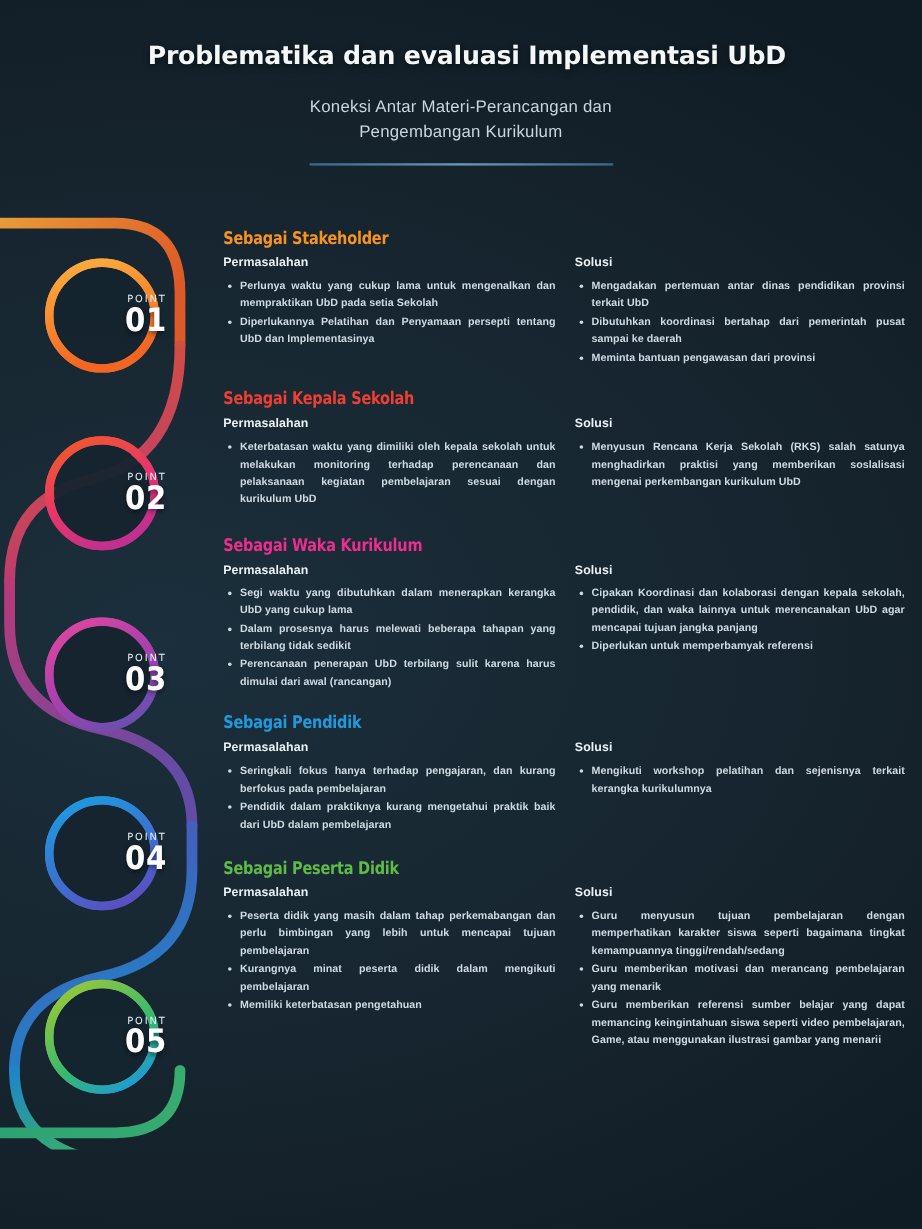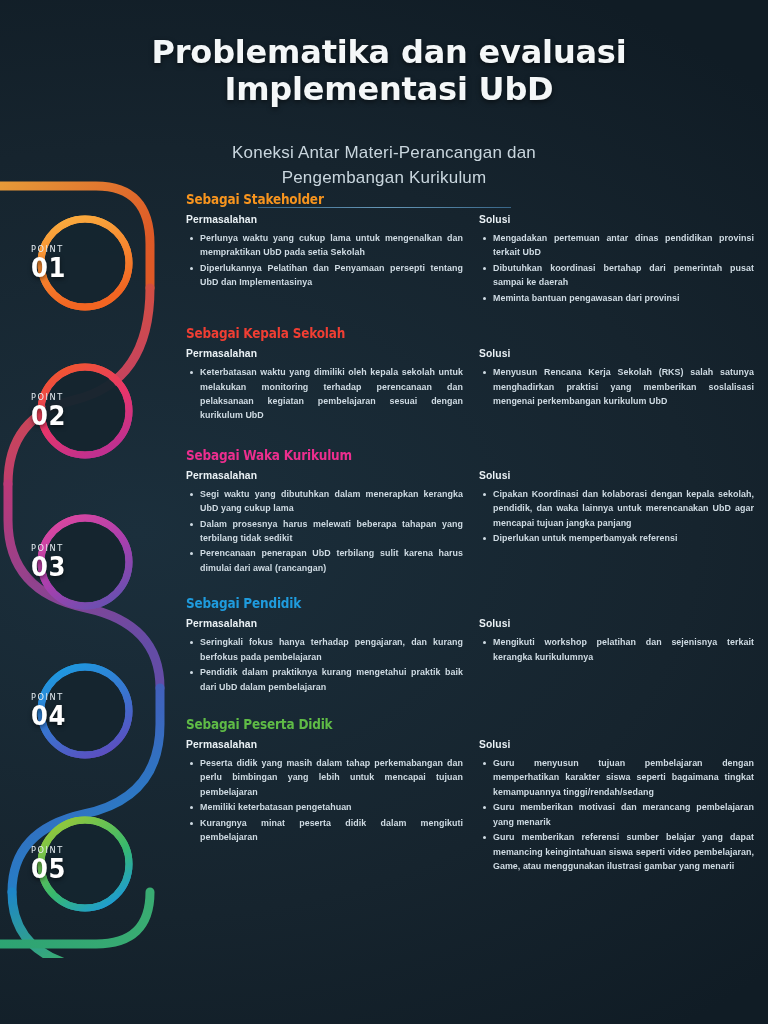--- a/index.html
+++ b/index.html
@@ -12,41 +12,41 @@
   }
   .page{
     position:absolute;inset:0;
     background:
       radial-gradient(ellipse 900px 620px at 18% 52%, #1b2f3c 0%, #16242e 62%, #101c25 100%);
   }
 
   
   .header{position:absolute;left:0;right:0;top:34px;text-align:center;}
   .title{
-    font-size:32px;font-weight:bold;color:#f4f7f8;
+    font-size:21px;font-weight:bold;color:#f4f7f8;
     letter-spacing:-0.2px;font-family:"DejaVu Sans", sans-serif;
     text-shadow:0 2px 5px rgba(0,0,0,.55);
     padding:0 40px;line-height:1.15;margin-left:10px;
   }
   .subtitle{
-    margin-top:32px;font-size:17px;color:#c9d6de;line-height:1.5;
+    margin-top:20px;font-size:14px;color:#c9d6de;line-height:1.5;
     letter-spacing:.2px;
   }
   .subrule{
     margin:16px auto 0;width:253px;height:1.6px;
     background:linear-gradient(90deg,#3c6d92,#6fa4c6 50%,#3c6d92);
     opacity:.9;
   }
 
   
   .rail{position:absolute;left:0;top:168px;width:178px;height:790px;}
   .rail svg{display:block;}
 
   .pointlabel{
-    position:absolute;width:108px;text-align:left;
+    position:absolute;width:108px;text-align:right;
     pointer-events:none;
   }
   .pointlabel .pt{
     font-size:8.2px;letter-spacing:1.6px;color:#e7eef3;
     font-family:"DejaVu Sans", sans-serif;
   }
   .pointlabel .num{
     font-size:27px;font-weight:bold;color:#ffffff;line-height:1.02;
     font-family:"DejaVu Sans Condensed","DejaVu Sans", sans-serif;
     letter-spacing:.5px;
@@ -284,22 +284,22 @@
       </div>
     </div>
 
     <div class="block">
       <div class="blockhead" style="color:#5fbb46;">Sebagai Peserta Didik</div>
       <div class="cols">
         <div class="col">
           <div class="collabel">Permasalahan</div>
           <ul class="bullets">
             <li>Peserta didik yang masih dalam tahap perkemabangan dan perlu bimbingan yang lebih untuk mencapai tujuan pembelajaran</li>
+            <li>Kurangnya minat peserta didik dalam mengikuti pembelajaran</li>
             <li>Memiliki keterbatasan pengetahuan</li>
-            <li>Kurangnya minat peserta didik dalam mengikuti pembelajaran</li>
           </ul>
         </div>
         <div class="col right">
           <div class="collabel">Solusi</div>
           <ul class="bullets">
             <li>Guru menyusun tujuan pembelajaran dengan memperhatikan karakter siswa seperti bagaimana tingkat kemampuannya tinggi/rendah/sedang</li>
             <li>Guru memberikan motivasi dan merancang pembelajaran yang menarik</li>
             <li>Guru memberikan referensi sumber belajar yang dapat memancing keingintahuan siswa seperti video pembelajaran, Game, atau menggunakan ilustrasi gambar yang menarii</li>
           </ul>
         </div>

